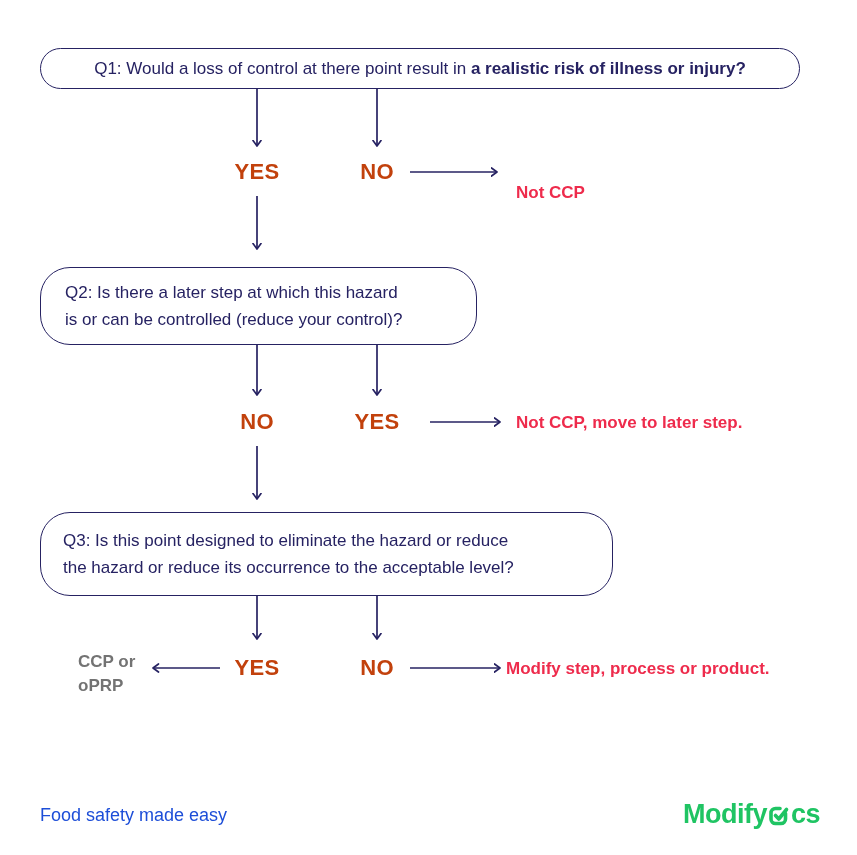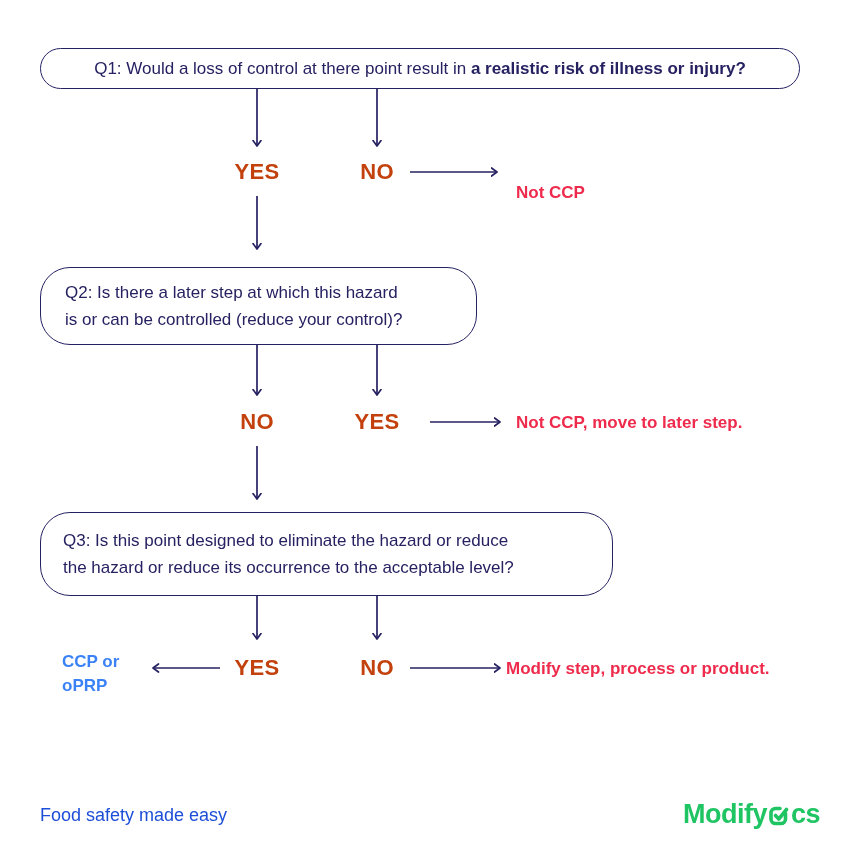--- a/index.html
+++ b/index.html
@@ -27,22 +27,22 @@
   .q1 .bold{font-weight:700;text-align:right;}
   .branch-label{
     position:absolute;transform:translate(-50%,-50%);
     font-weight:700;font-size:22px;color:#c2410c;letter-spacing:.3px;white-space:nowrap;
   }
   .result{
     position:absolute;transform:translateY(-50%);
     font-weight:700;font-size:17px;color:#ee2b4c;white-space:nowrap;
   }
   .outcome{
-    position:absolute;left:62px;top:650px;
-    font-weight:700;font-size:17px;line-height:24px;color:#3b82f6;
+    position:absolute;left:78px;top:650px;
+    font-weight:700;font-size:17px;line-height:24px;color:#737373;
   }
   .tagline{
     position:absolute;left:40px;top:805px;
     font-size:18px;color:#1d4ed8;
   }
   .logo{
     position:absolute;right:37px;top:799px;
     display:flex;align-items:center;
     font-size:27px;font-weight:800;color:#1fc463;letter-spacing:-0.5px;
     white-space:nowrap;

